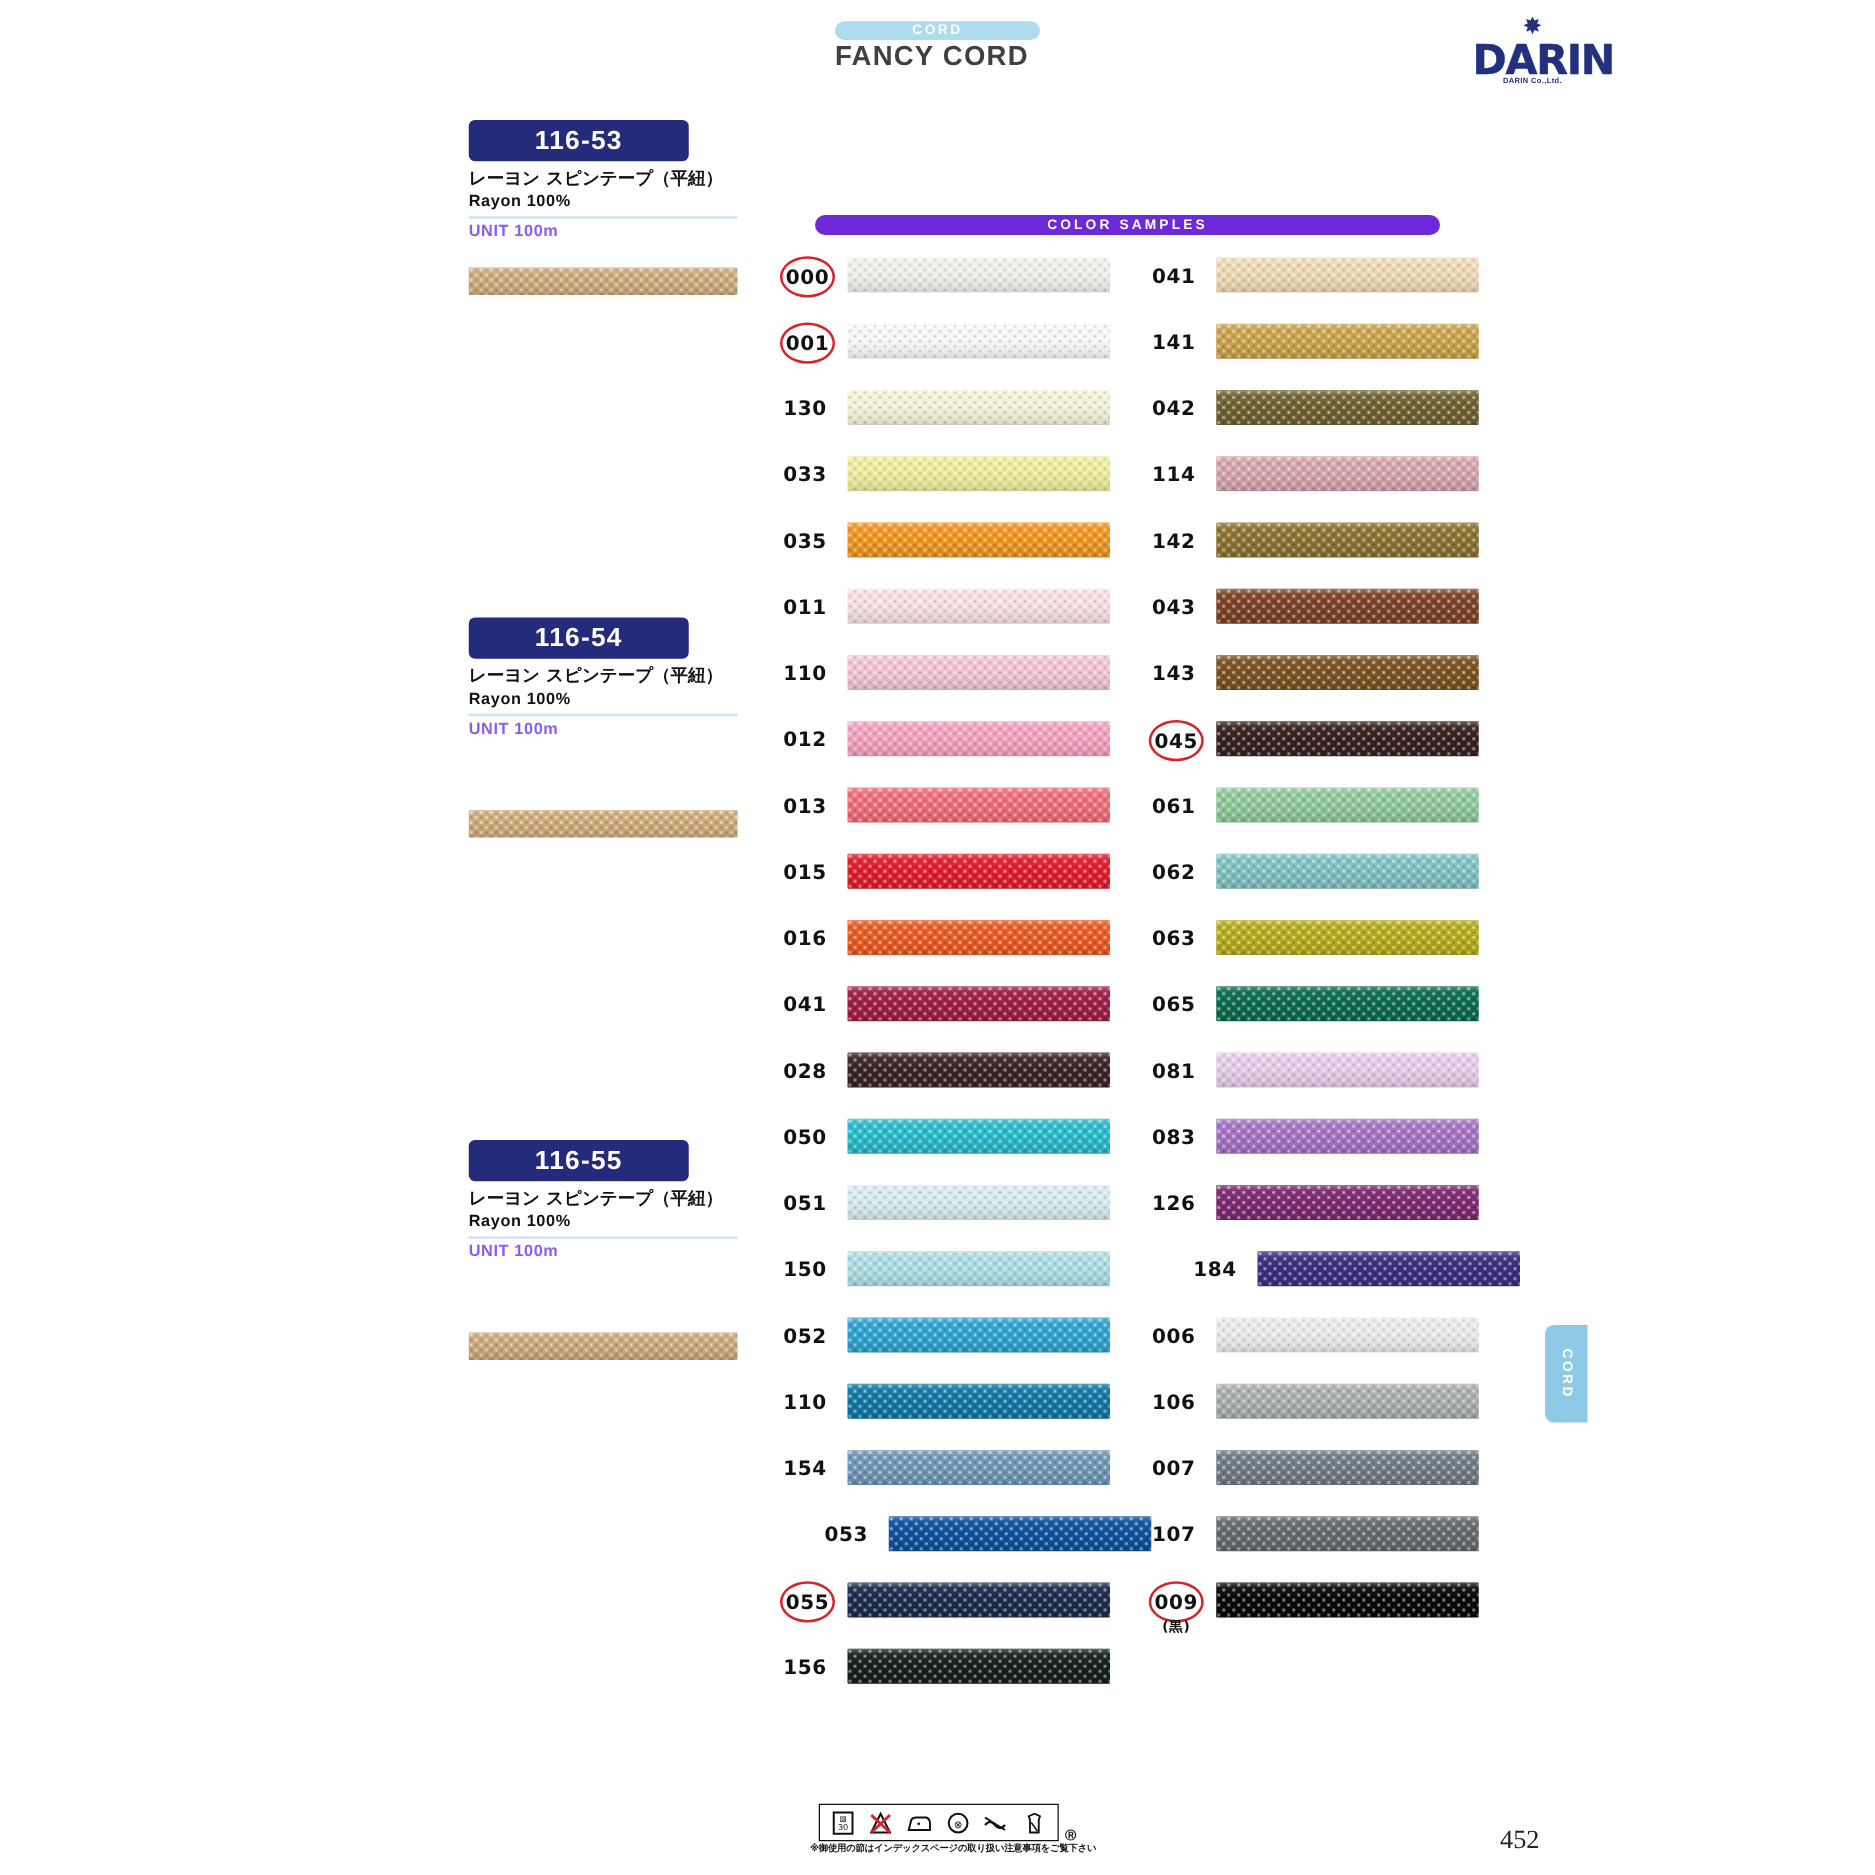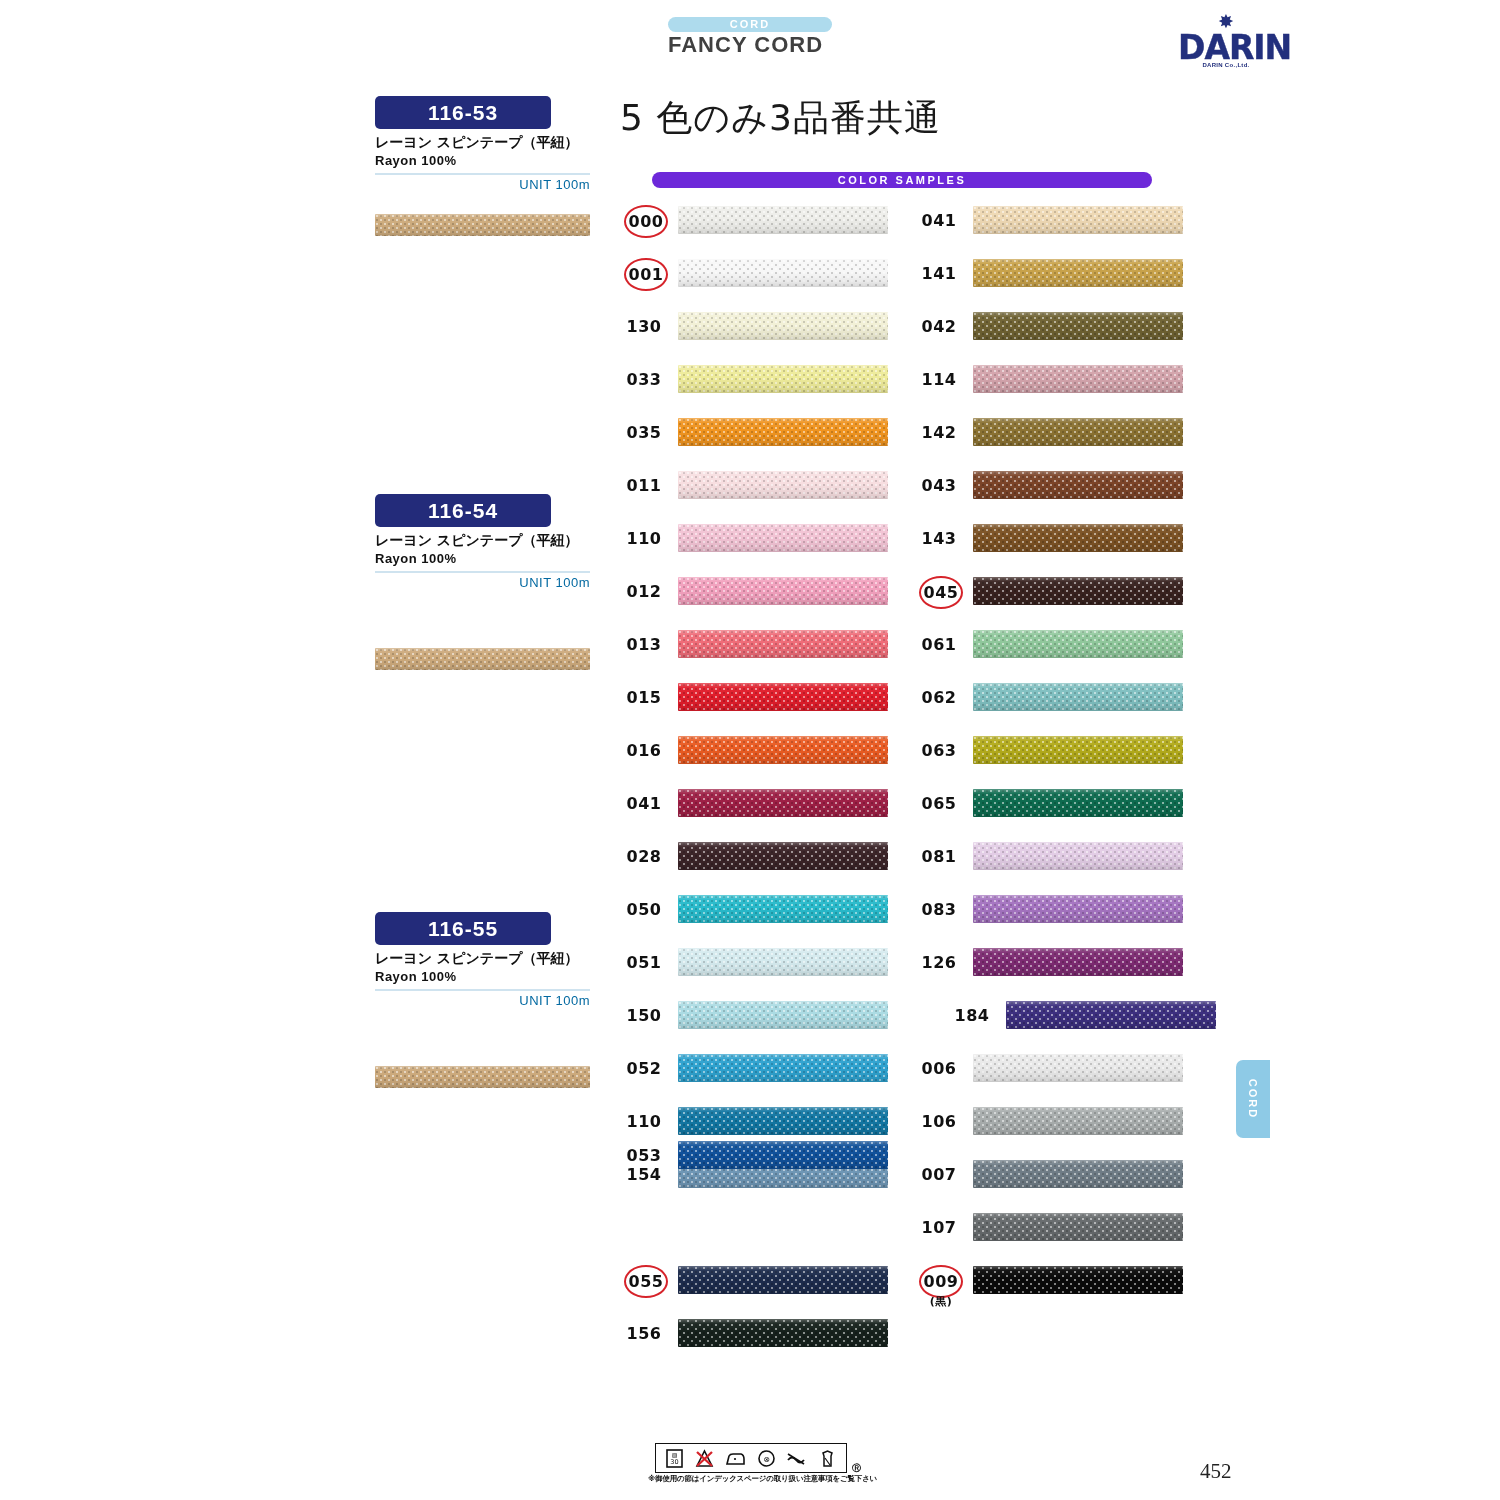--- a/index.html
+++ b/index.html
@@ -65,22 +65,22 @@
   .prod-jp{
     margin-top:5px;font-size:14px;font-weight:bold;color:#111;
     letter-spacing:0px;white-space:nowrap;
     font-family:"DejaVu Sans",sans-serif;
   }
   .prod-en{
     margin-top:1px;font-size:13px;font-weight:bold;color:#111;letter-spacing:0.5px;
   }
   .prod-rule{margin-top:5px;height:2px;background:#cfe3ef;width:215px;}
   .prod-unit{
-    margin-top:2px;text-align:right;font-size:13px;font-weight:normal;
-    color:#0369a1;letter-spacing:0.5px;width:215px;
+    margin-top:2px;text-align:left;font-size:13px;font-weight:bold;
+    color:#8b5cf6;letter-spacing:0.5px;width:215px;
   }
 
   
   .cord{
     position:relative;border-radius:1px;overflow:hidden;
   }
   .cord::before{
     content:"";position:absolute;inset:0;
     background-image:
       radial-gradient(ellipse 2.6px 1.7px at 2px 2px, rgba(255,255,255,.60) 0 55%, rgba(255,255,255,0) 60%),
@@ -173,21 +173,20 @@
     <span>CORD</span>
   </div>
   <div class="fancy-cord">FANCY  CORD</div>
 
   <div class="logo">
     <div class="star">✸</div>
     <div class="word">DARIN</div>
     <div class="sub">DARIN Co.,Ltd.</div>
   </div>
 
-  <div class="main-title">5 色のみ3品番共通</div>
 
   <div class="product" id="prod0" style="top:96px">
     <div class="prod-badge">
       <span>116-53</span>
     </div>
     <div class="prod-jp">レーヨン スピンテープ（平紐）</div>
     <div class="prod-en">Rayon  100%</div>
     <div class="prod-rule"></div>
     <div class="prod-unit">UNIT  100m</div>
     <div class="cord prod-cord" id="pc0" style="background: rgb(205, 171, 125);"></div>
@@ -289,21 +288,21 @@
         <div class="cord swatch-cord" style="background: rgb(46, 162, 207);"></div>
       </div>
       <div class="swatch-row col-left" style="top: 1104px; width: 280px;">
         <div class="swatch-code">110</div>
         <div class="cord swatch-cord" style="background: rgb(18, 119, 163);"></div>
       </div>
       <div class="swatch-row col-left" style="top: 1157px; width: 280px;">
         <div class="swatch-code">154</div>
         <div class="cord swatch-cord" style="background: rgb(110, 150, 181);"></div>
       </div>
-      <div class="swatch-row col-left" style="top: 1138px; width: 280px;">
+      <div class="swatch-row col-left" style="top: 1210px; width: 280px; margin-left: 33px;">
         <div class="swatch-code">053</div>
         <div class="cord swatch-cord" style="background: rgb(16, 81, 155);"></div>
       </div>
       <div class="swatch-row col-left" style="top: 1263px; width: 280px;">
         <div class="swatch-code circled">055</div>
         <div class="cord swatch-cord" style="background: rgb(29, 44, 77);"></div>
       </div>
       <div class="swatch-row col-left" style="top: 1316px; width: 280px;">
         <div class="swatch-code">156</div>
         <div class="cord swatch-cord" style="background: rgb(22, 33, 28);"></div>

